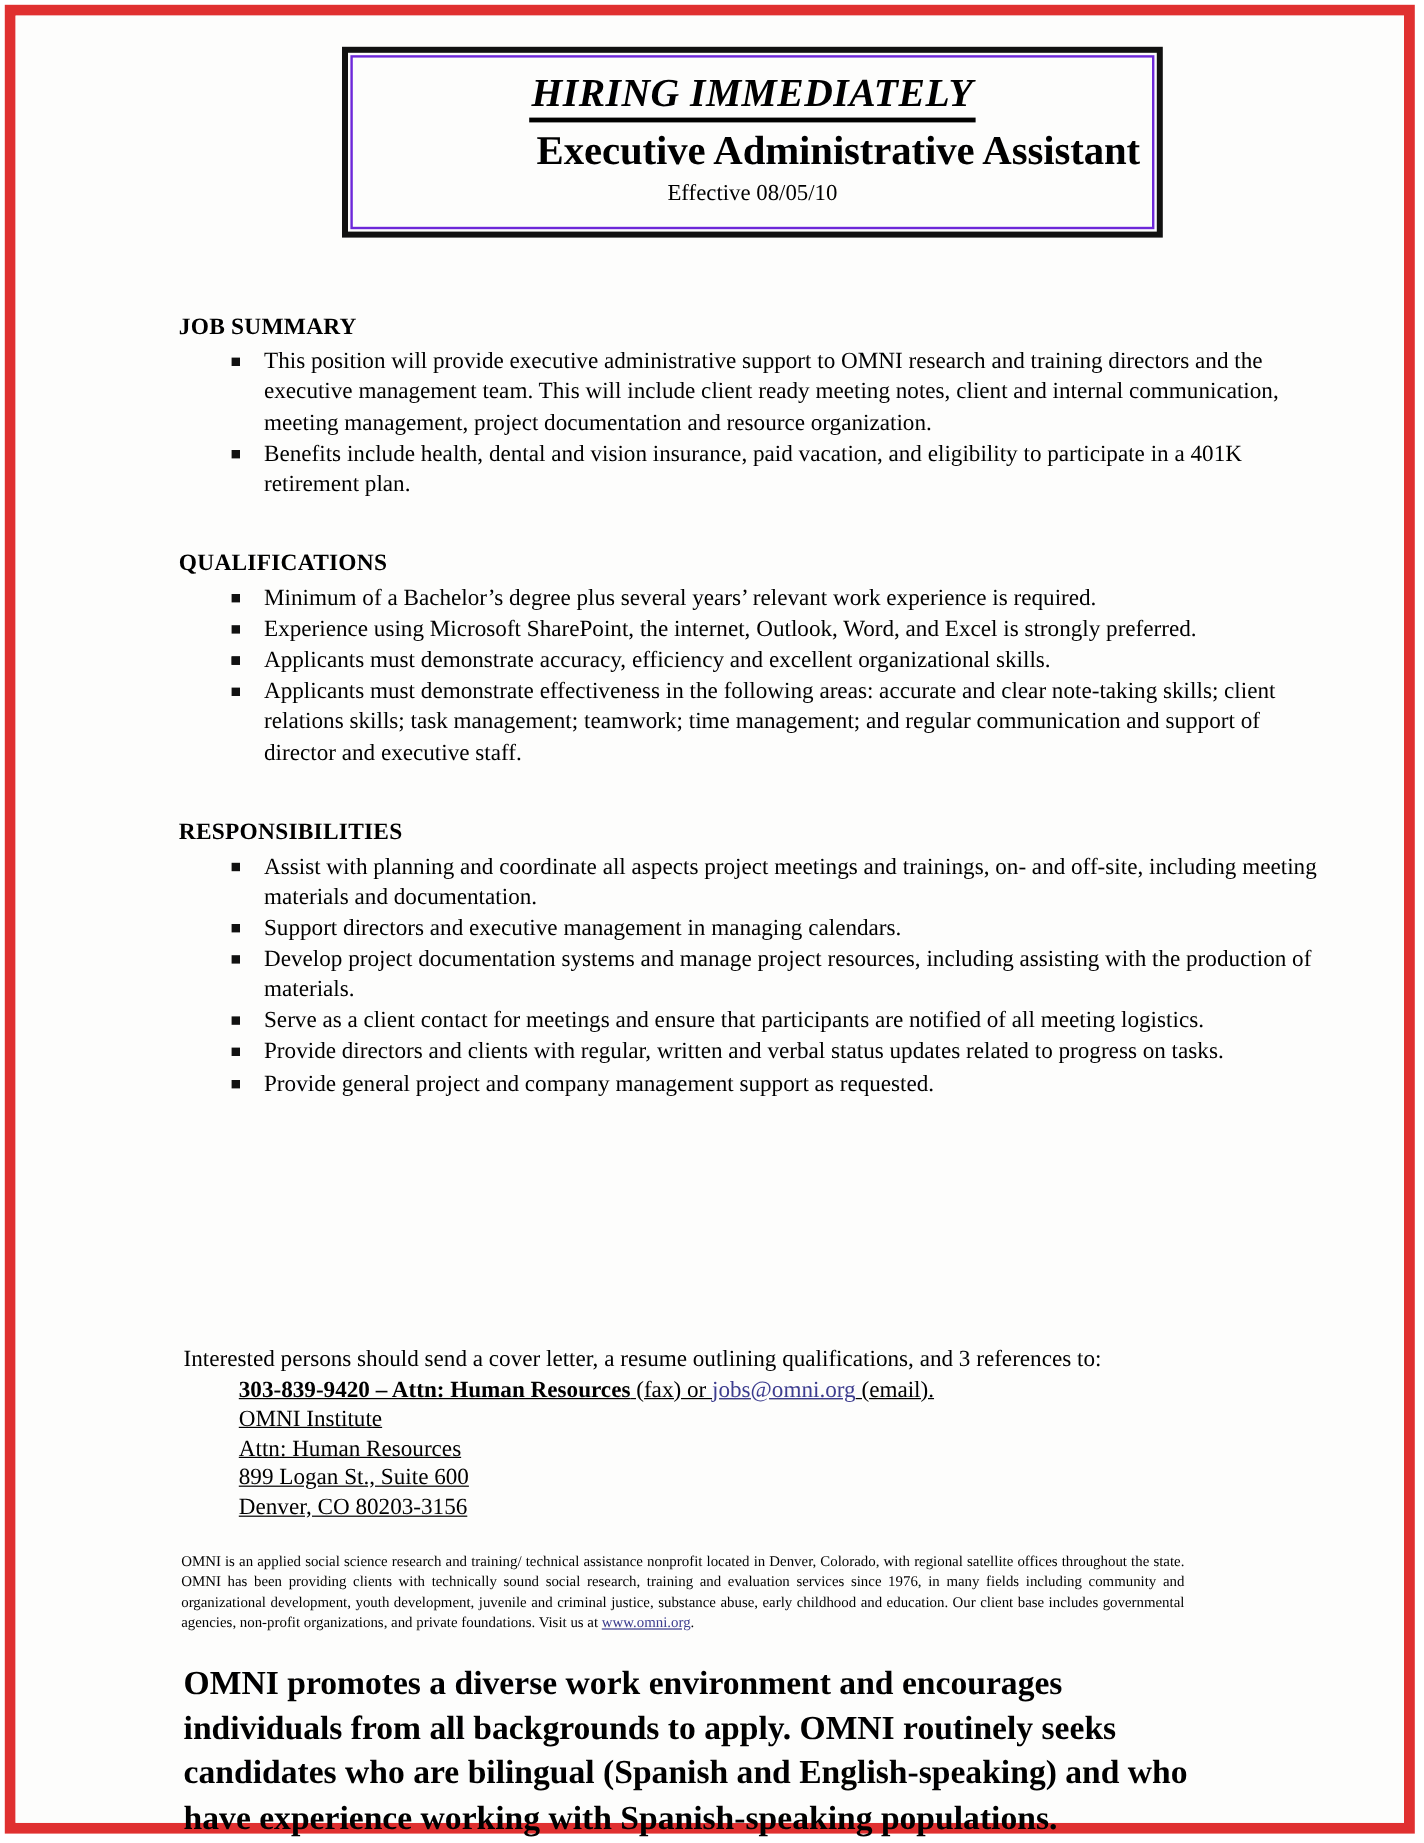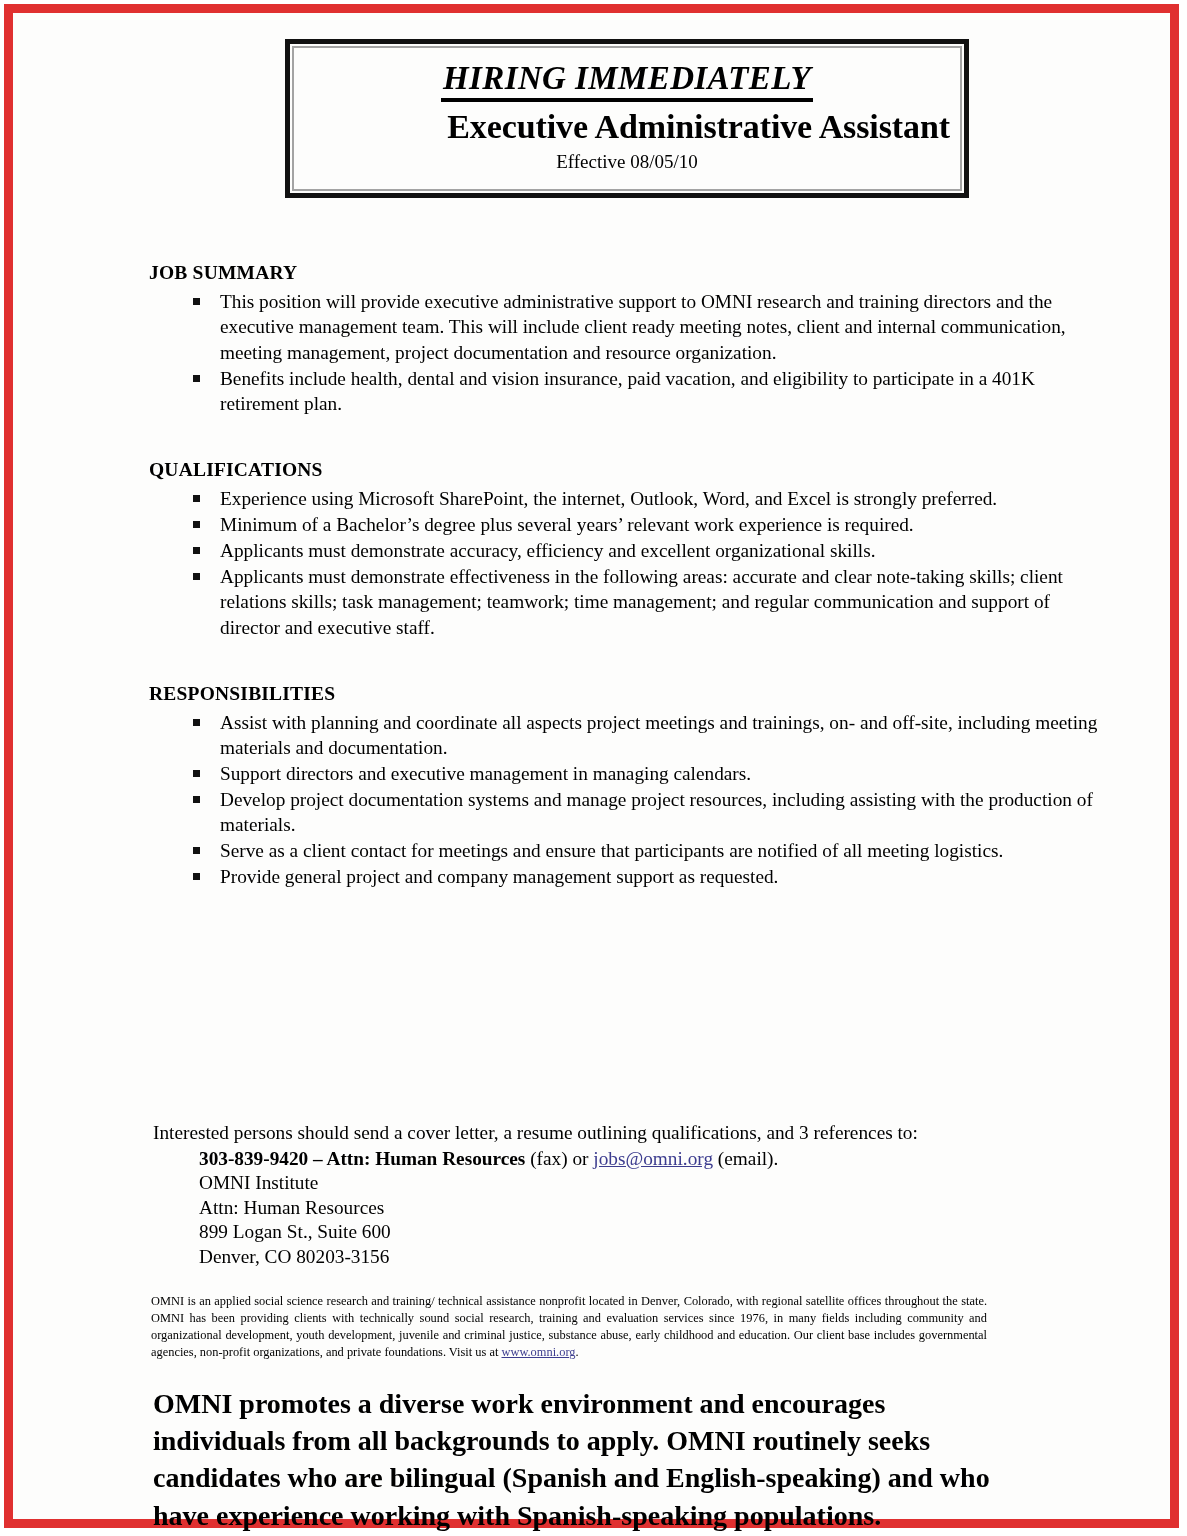--- a/index.html
+++ b/index.html
@@ -41,21 +41,21 @@
   .masthead-wrap {
     position: absolute;
     left: 272px;
     top: 26px;
     width: 684px;
     box-sizing: border-box;
     border: 5px solid #111111;
     background: #fdfdfc;
   }
   .masthead-inner {
-    border: 2px solid #a3a3a3;
+    border: 2px solid #6d28d9;
     margin: 2px;
     padding: 12px 10px 14px 10px;
     text-align: center;
     background: #fdfdfc;
   }
   .hiring-line {
     font-style: italic;
     font-weight: bold;
     font-size: 33px;
     letter-spacing: 0.4px;
@@ -127,21 +127,21 @@
   .contact-block {
     position: absolute;
     left: 140px;
     top: 1108px;
     width: 900px;
     font-size: 19.3px;
     line-height: 1.27;
   }
   .contact-lead { margin: 0 0 1px 0; }
   .contact-indent { margin-left: 46px; }
-  .contact-indent div { line-height: 1.27; }
+  .contact-indent div { line-height: 1.27; text-decoration: underline; }
   .bold { font-weight: bold; }
   a.doc-link {
     color: #3c3c8e;
     text-decoration: underline;
   }
 
   
   .fine-print {
     position: absolute;
     left: 138px;
@@ -193,25 +193,25 @@
             <span>Benefits include health, dental and vision insurance, paid vacation, and eligibility to participate in a 401K retirement plan.</span>
           </li>
         </ul>
       </div>
 
       <div class="section" id="sec-qualifications">
         <h2 class="section-heading">QUALIFICATIONS</h2>
         <ul class="bullets">
           <li>
             <span class="sq"></span>
+            <span>Minimum of a Bachelor’s degree plus several years’ relevant work experience is required.</span>
+          </li>
+          <li>
+            <span class="sq"></span>
             <span>Experience using Microsoft SharePoint, the internet, Outlook, Word, and Excel is strongly preferred.</span>
-          </li>
-          <li>
-            <span class="sq"></span>
-            <span>Minimum of a Bachelor’s degree plus several years’ relevant work experience is required.</span>
           </li>
           <li>
             <span class="sq"></span>
           </li>
           <li>
             <span class="sq"></span>
             <span>Applicants must demonstrate accuracy, efficiency and excellent organizational skills.</span>
           </li>
           <li>
             <span class="sq"></span>
@@ -231,20 +231,24 @@
             <span class="sq"></span>
             <span>Support directors and executive management in managing calendars.</span>
           </li>
           <li>
             <span class="sq"></span>
             <span>Develop project documentation systems and manage project resources, including assisting with the production of materials.</span>
           </li>
           <li>
             <span class="sq"></span>
             <span>Serve as a client contact for meetings and ensure that participants are notified of all meeting logistics.</span>
+          </li>
+          <li>
+            <span class="sq"></span>
+            <span>Provide directors and clients with regular, written and verbal status updates related to progress on tasks.</span>
           </li>
           <li>
             <span class="sq"></span>
             <span>Provide general project and company management support as requested.</span>
           </li>
         </ul>
       </div>
 
     </div>
 

